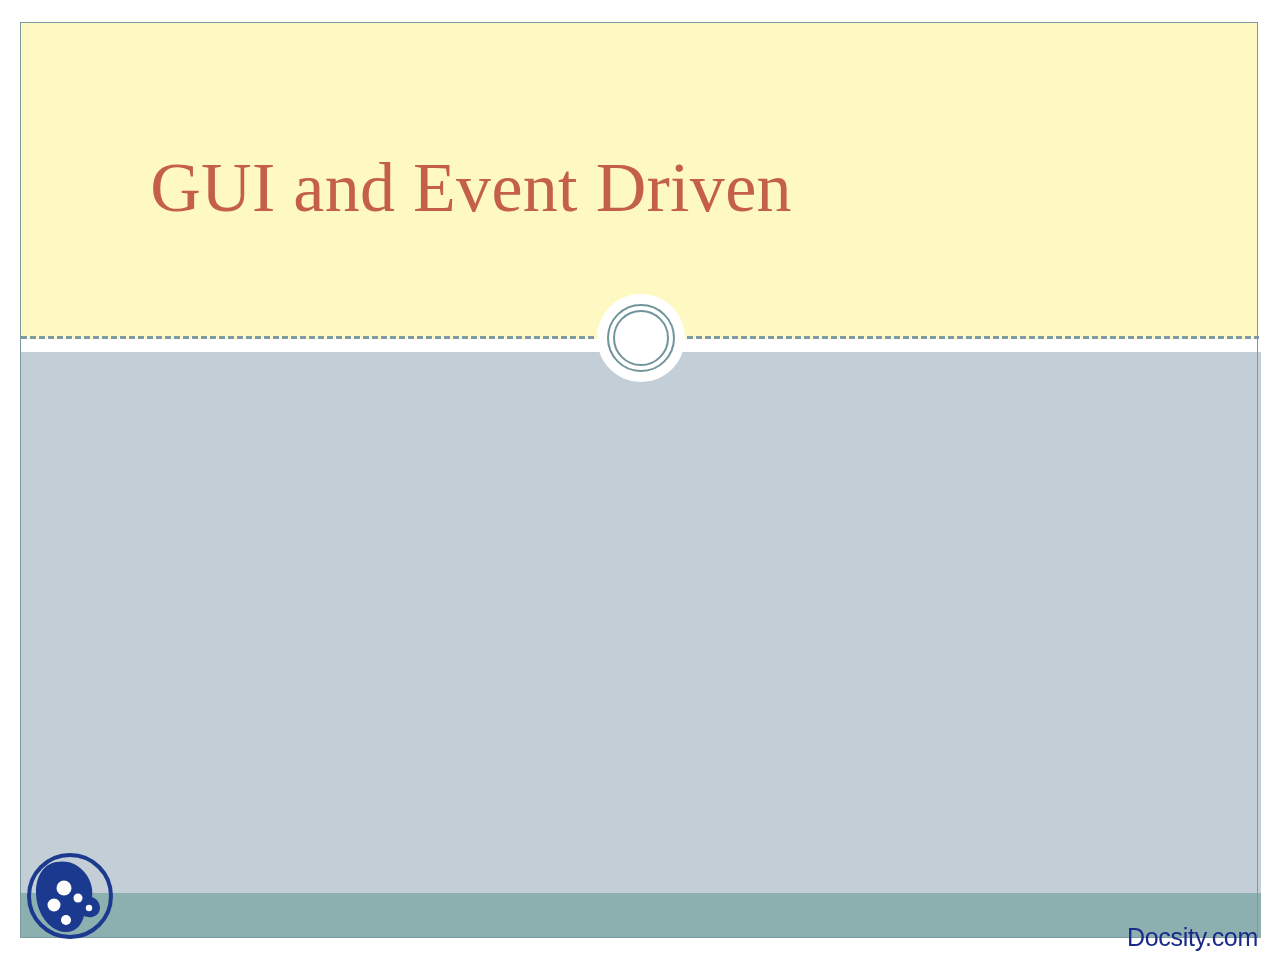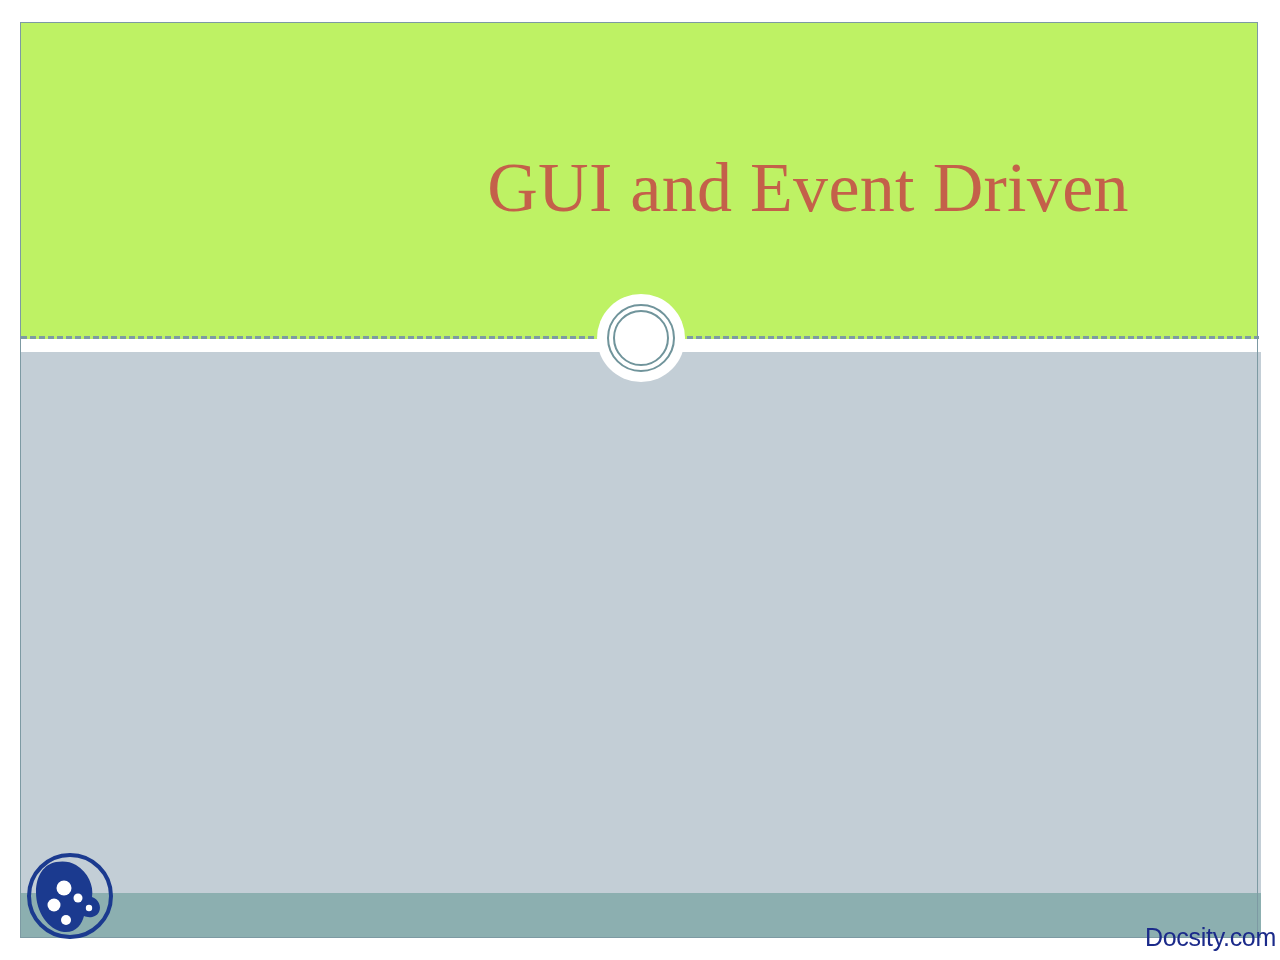--- a/index.html
+++ b/index.html
@@ -38,24 +38,24 @@
     pointer-events: none;
   }
 
   
   .title-band {
     position: absolute;
     left: 21px;
     top: 23px;
     width: 1237px;
     height: 316px;
-    background: #bef264;
+    background: #fef9c3;
     display: flex;
     align-items: center;
-    justify-content: flex-end;
+    justify-content: flex-start;
   }
 
   .slide-title {
     width: 900px;
     text-align: center;
     color: #c4604a;
     font-family: "Liberation Serif", "DejaVu Serif", serif;
     font-size: 70px;
     line-height: 1.28;
     font-weight: 400;
@@ -143,21 +143,21 @@
     position: absolute;
     left: 26px;
     top: 850px;
     width: 88px;
     height: 92px;
   }
 
   
   .docsity-watermark {
     position: absolute;
-    right: 4px;
+    right: 22px;
     bottom: 8px;
     color: #1b2a8a;
     font-family: "Liberation Sans", sans-serif;
     font-size: 25px;
     font-weight: 400;
     letter-spacing: -0.3px;
     white-space: nowrap;
   }
 </style>
 </head>

